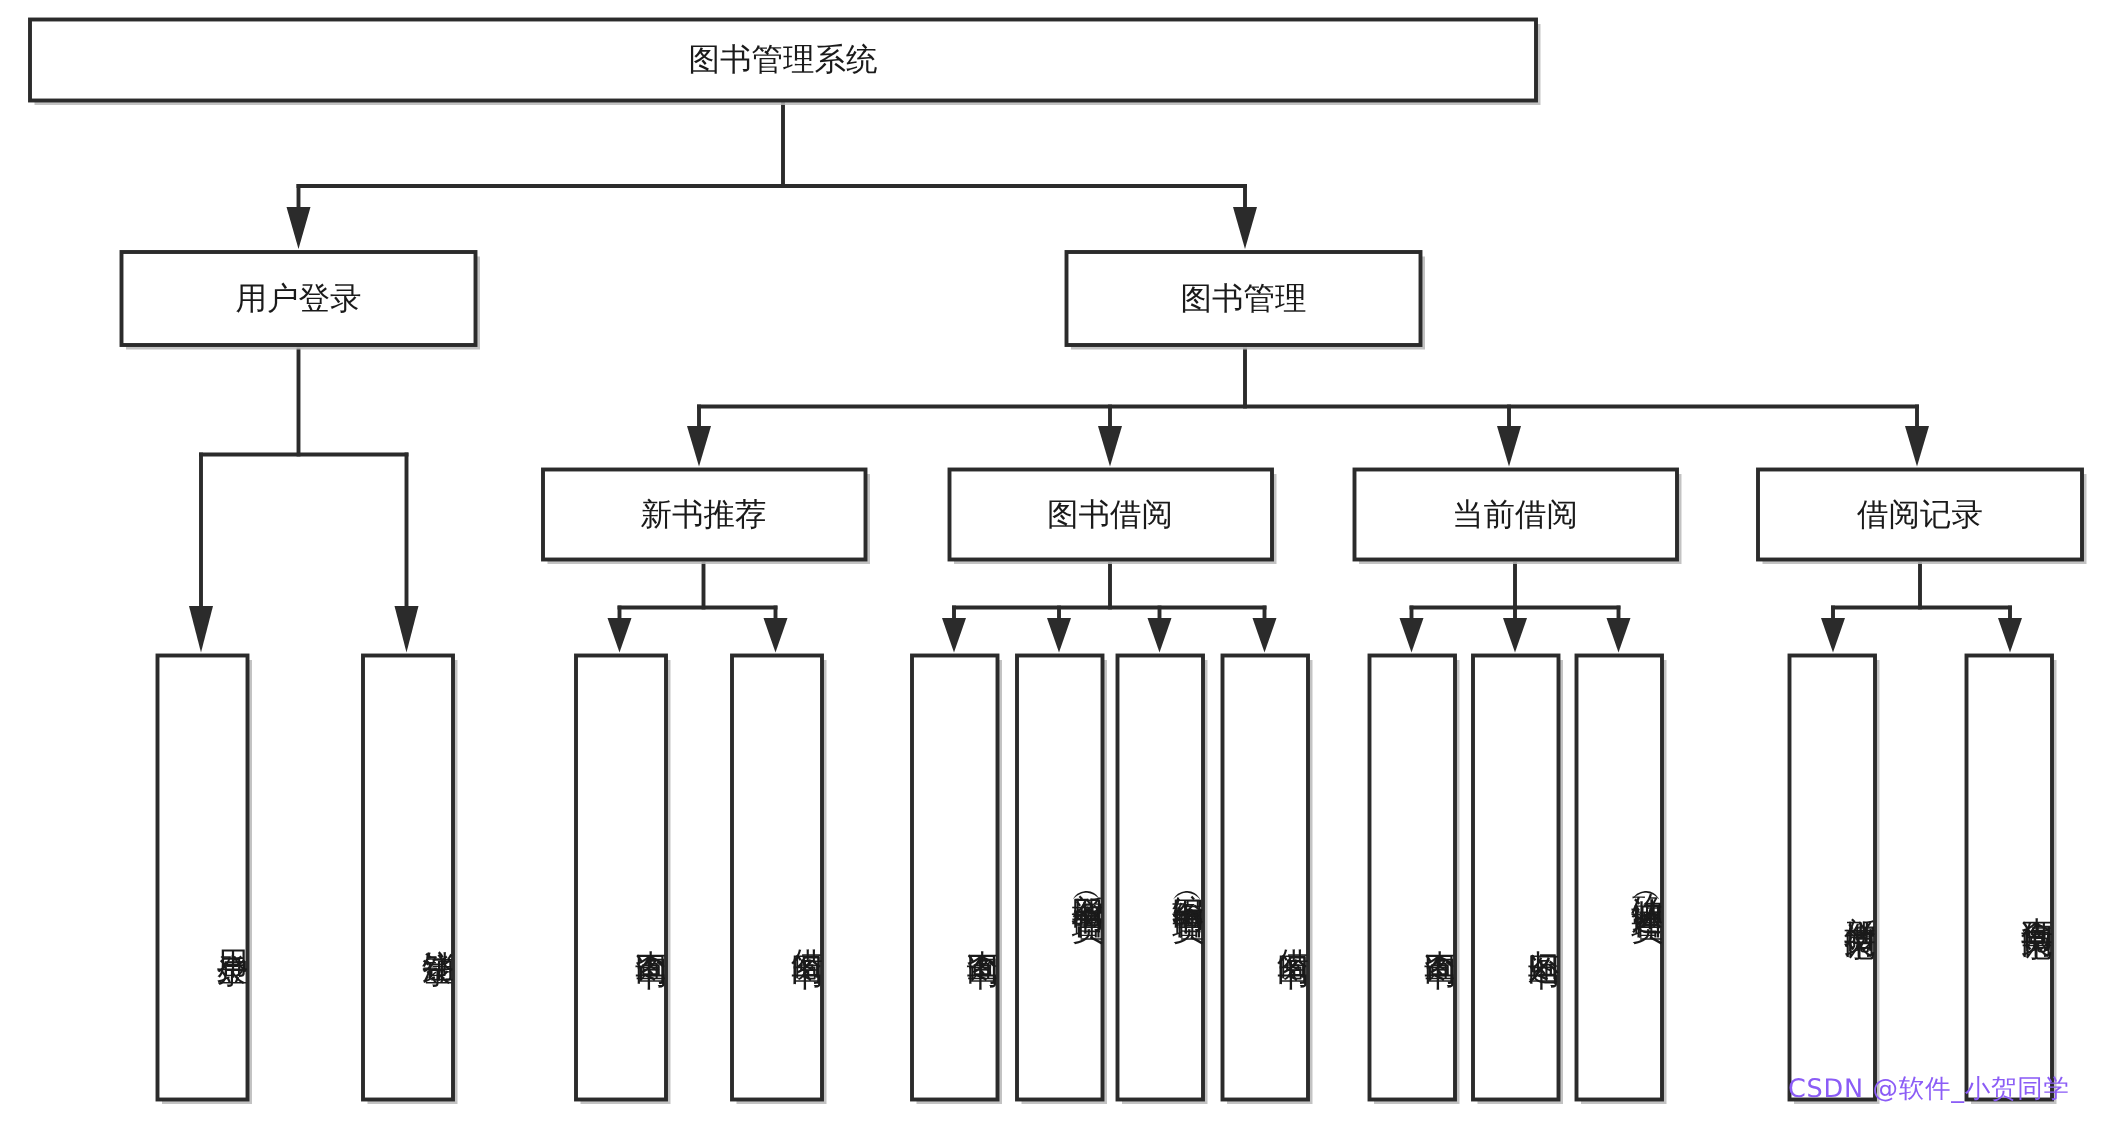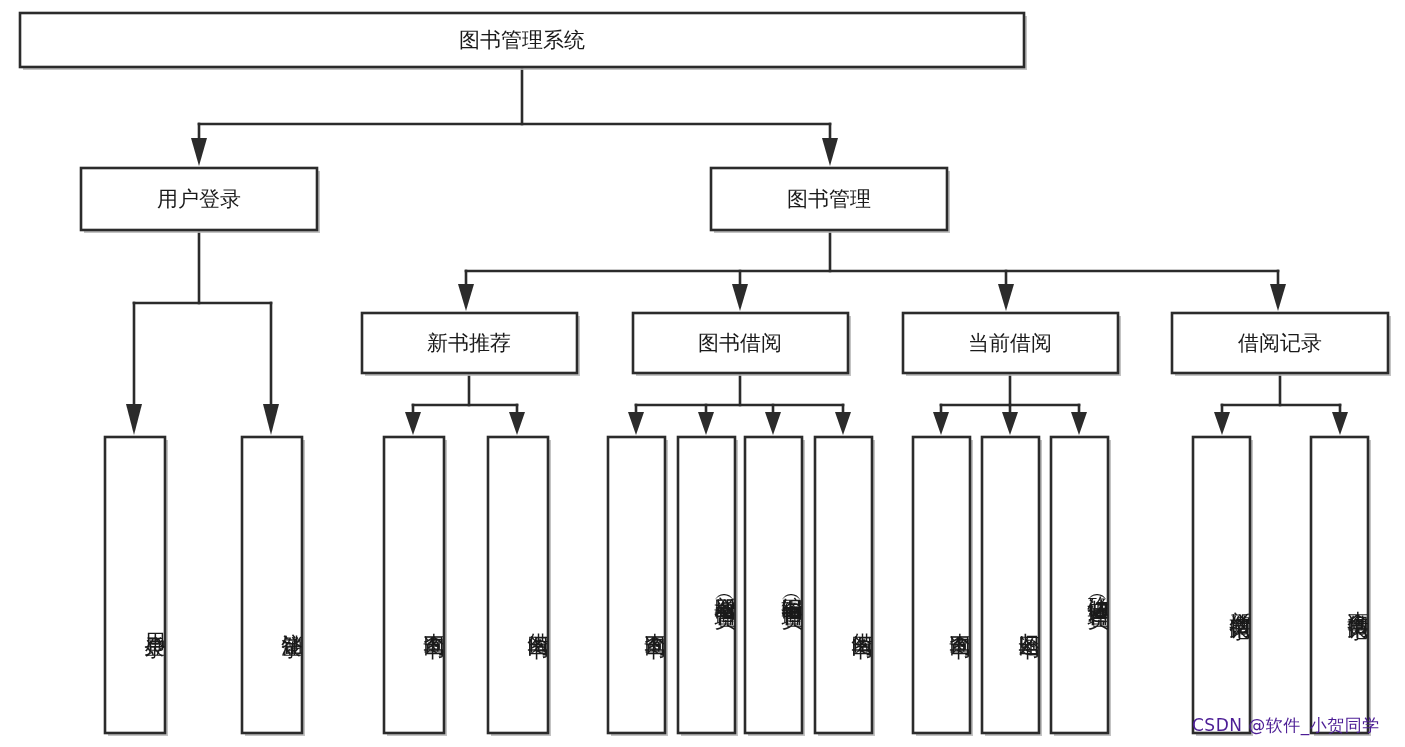--- a/index.html
+++ b/index.html
@@ -67,21 +67,21 @@
     text-align: center;
     display: flex;
     align-items: flex-start;
     justify-content: center;
     pointer-events: none;
   }
   .watermark {
     position: absolute;
     font-family: "DejaVu Sans", "Liberation Sans", sans-serif;
     font-size: 17px;
-    color: #4c1d95;
+    color: #8b5cf6;
     white-space: nowrap;
     letter-spacing: 0.5px;
   }
 </style>
 </head>
 <body>
 
 <div id="diagram-root">
 
   <svg class="diagram-svg" viewBox="0 0 1405 747">

